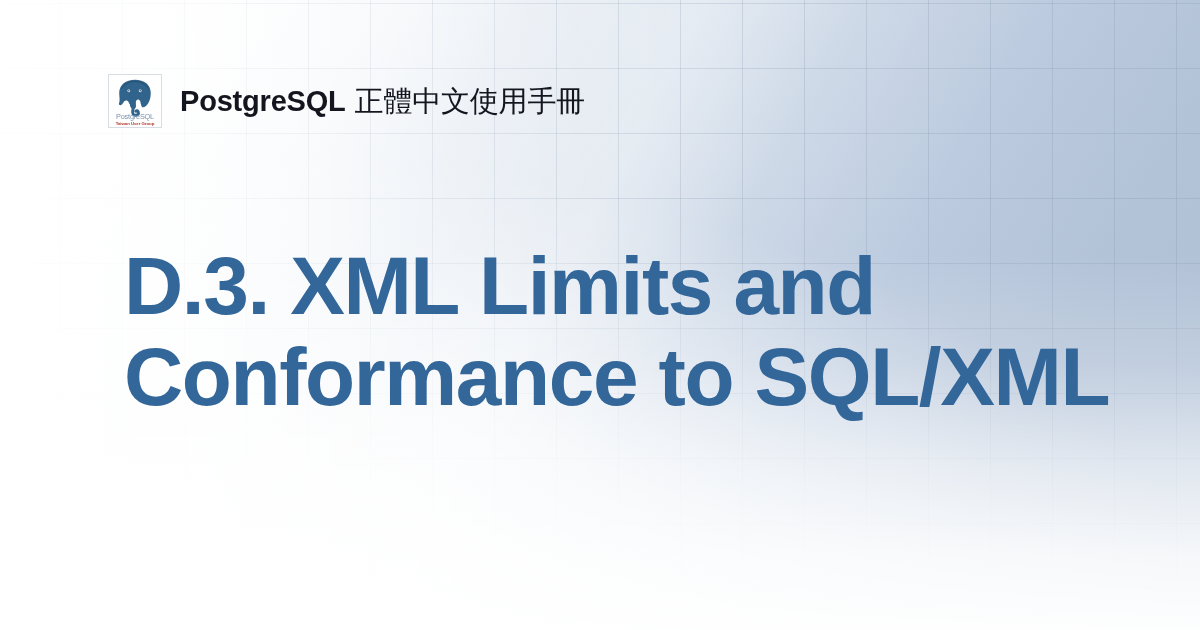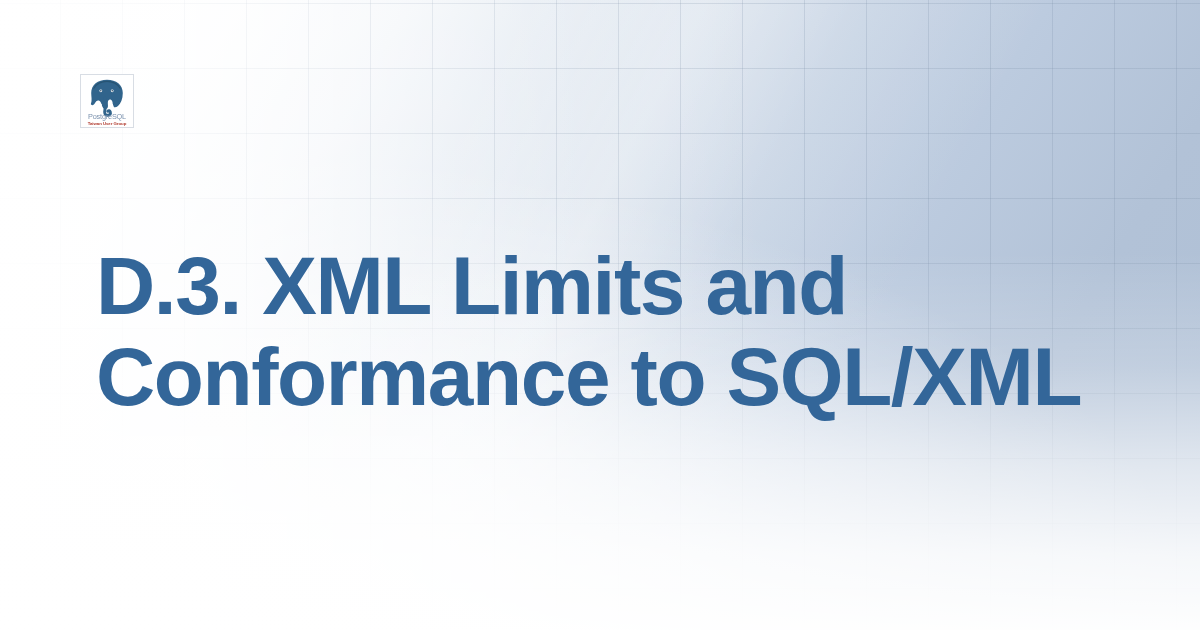--- a/index.html
+++ b/index.html
@@ -95,21 +95,21 @@
         rgba(255,255,255,0.00) 62%);
   }
 
   
   .content {
     position: relative;
     z-index: 5;
     width: 100%;
     height: 100%;
     box-sizing: border-box;
-    padding: 72px 80px 64px 80px;
+    padding: 72px 80px 64px 108px;
     display: flex;
     flex-direction: column;
   }
 
   
   .brand-row {
     display: flex;
     align-items: center;
     gap: 18px;
     height: 58px;
@@ -217,20 +217,21 @@
 
             <path d="M-13.6,-8.2 C -10.6,-13.4 -4.8,-15.4 0,-15.4 C 5.0,-15.4 10.6,-13.2 13.6,-8.2" fill="none" stroke="#24516f" stroke-width="1.1" stroke-linecap="round" opacity="0.85"></path>
           </g>
 
           <text x="27" y="45.4" text-anchor="middle" font-family="Liberation Sans, DejaVu Sans, sans-serif" font-size="7.6" letter-spacing="-0.2" fill="#7b92ae">PostgreSQL</text>
 
           <text x="27" y="51.6" text-anchor="middle" font-family="Liberation Sans, DejaVu Sans, sans-serif" font-size="4.5" font-weight="700" letter-spacing="-0.05" fill="#b03a2e">Taiwan User Group</text>
         </svg>
       </div>
 
+      <div class="brand-title"><span class="lat">PostgreSQL</span><span class="cjk"> 正體中文使用手冊</span></div>
 
     </div>
 
     <div class="headline-wrap">
       <h1 class="headline">D.3. XML Limits and Conformance to SQL/XML</h1>
     </div>
 
   </div>
 </div>
 

